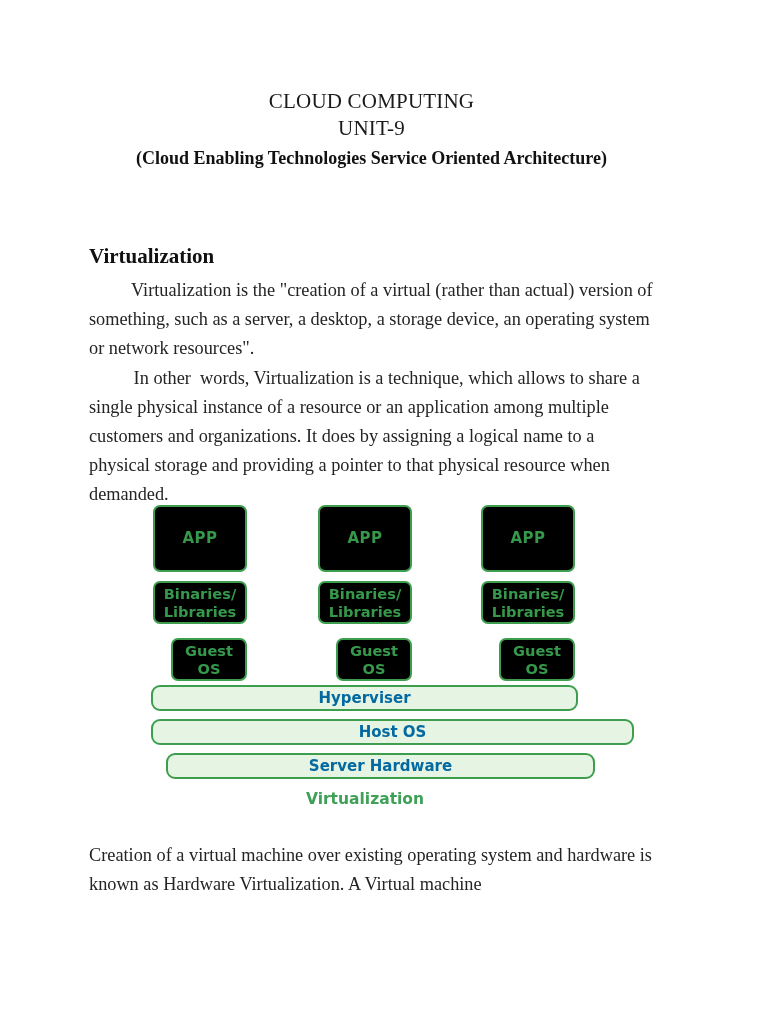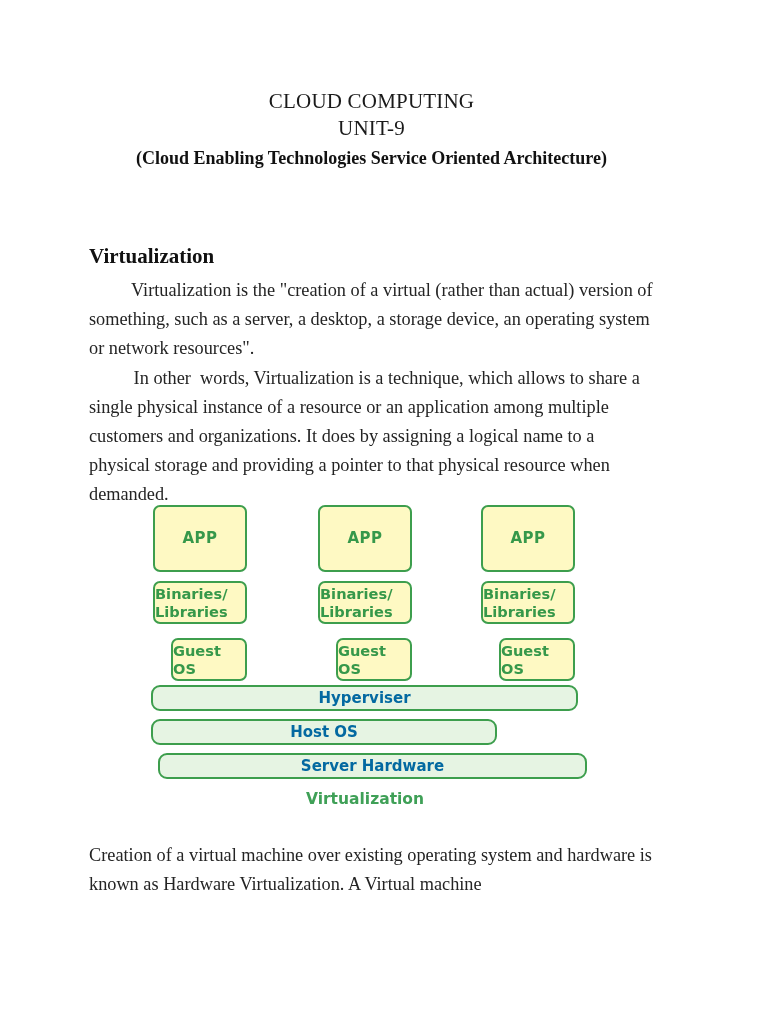--- a/index.html
+++ b/index.html
@@ -103,27 +103,27 @@
     position: absolute;
     width: 94px;
     top: 0;
   }
   .vm-col.c0 { left: 3px; }
   .vm-col.c1 { left: 168px; }
   .vm-col.c2 { left: 331px; }
 
   .gbox {
     box-sizing: border-box;
-    background: #fef9c3;
+    background: #000000;
     border: 2px solid #3d9e4d;
     border-radius: 7px;
     color: #36984a;
     font-family: "DejaVu Sans", "Liberation Sans", sans-serif;
     font-weight: bold;
-    text-align: left;
+    text-align: center;
     display: flex;
     align-items: center;
     justify-content: center;
     line-height: 1.18;
   }
 
   .box-app {
     height: 67px;
     font-size: 15px;
     letter-spacing: 0.4px;
@@ -156,22 +156,22 @@
     font-weight: bold;
     font-size: 15px;
     text-align: center;
     display: flex;
     align-items: center;
     justify-content: center;
     height: 26px;
     margin-bottom: 8px;
   }
   .bar.b0 { width: 427px; margin-left: 1px; }
-  .bar.b1 { width: 346px; margin-left: 1px; }
-  .bar.b2 { width: 429px; margin-left: 8px; }
+  .bar.b1 { width: 483px; margin-left: 1px; }
+  .bar.b2 { width: 429px; margin-left: 16px; }
 
   .diagram-caption {
     position: absolute;
     left: 0;
     top: 285px;
     width: 430px;
     text-align: center;
     font-family: "DejaVu Sans", "Liberation Sans", sans-serif;
     font-weight: bold;
     font-size: 15.5px;

